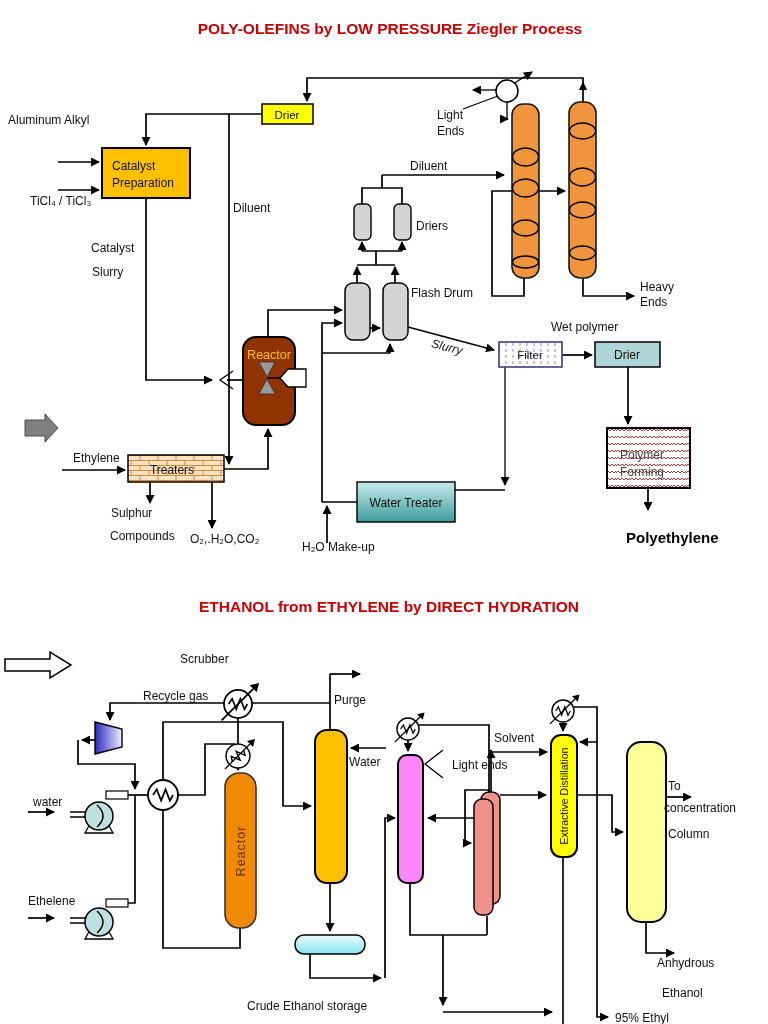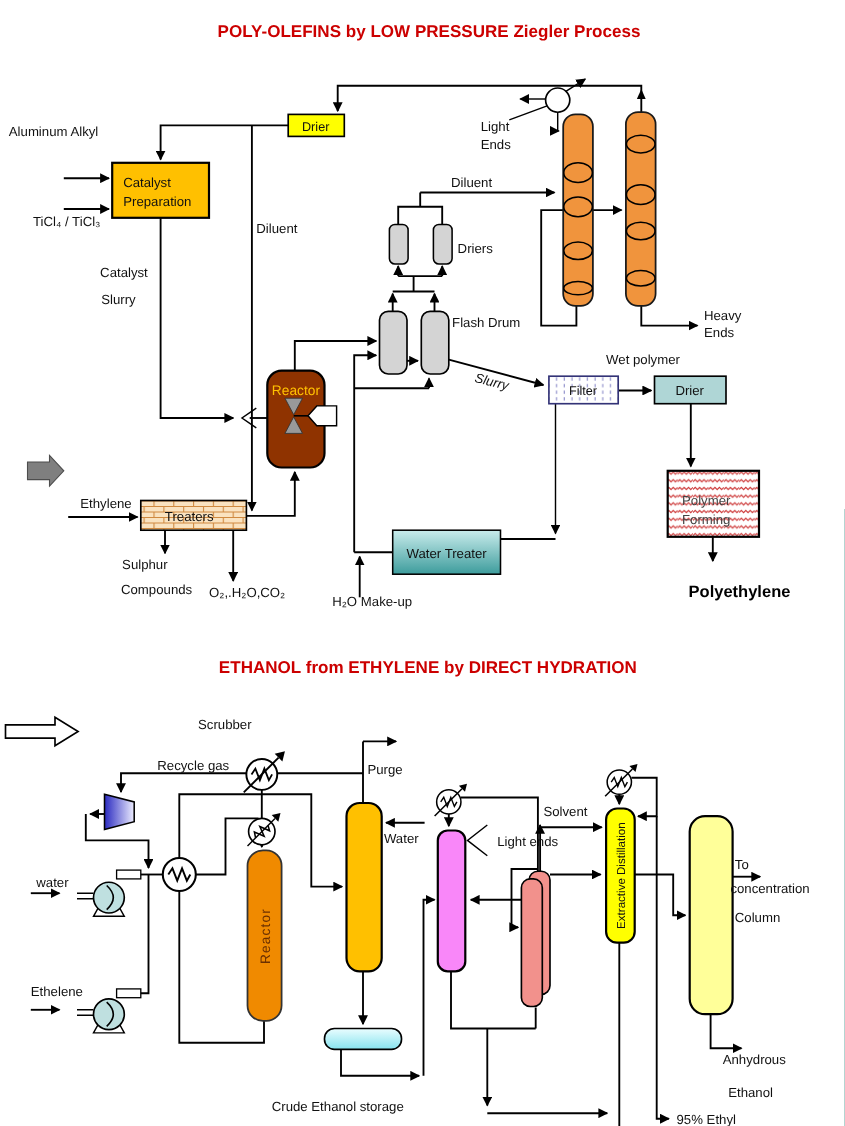--- a/index.html
+++ b/index.html
@@ -1,16 +1,16 @@
 <!DOCTYPE html>
 <html><head>
 <meta charset="utf-8">
 <style>
   html,body{margin:0;padding:0;background:#fff;}
-  .page{width:768px;height:1024px;background:#0f766e;position:relative;overflow:hidden;}
+  .page{width:768px;height:1024px;background:#ef4444;position:relative;overflow:hidden;}
   svg{display:block;font-family:"Liberation Sans","DejaVu Sans",sans-serif;}
   text{fill:#111;font-size:12px;}
   .ttl{font-weight:bold;font-size:15.5px;fill:#CC0000;}
   .t11{font-size:11.5px;}
   .tmid{text-anchor:middle;}
   .ital{font-style:italic;}
   .bold15{font-weight:bold;font-size:15px;fill:#000;}
   .ln{fill:none;stroke:#000;stroke-width:1.7;}
   .thin{fill:none;stroke:#000;stroke-width:1.3;}
   .rx-label{fill:#FFC000;font-size:12.5px;}

